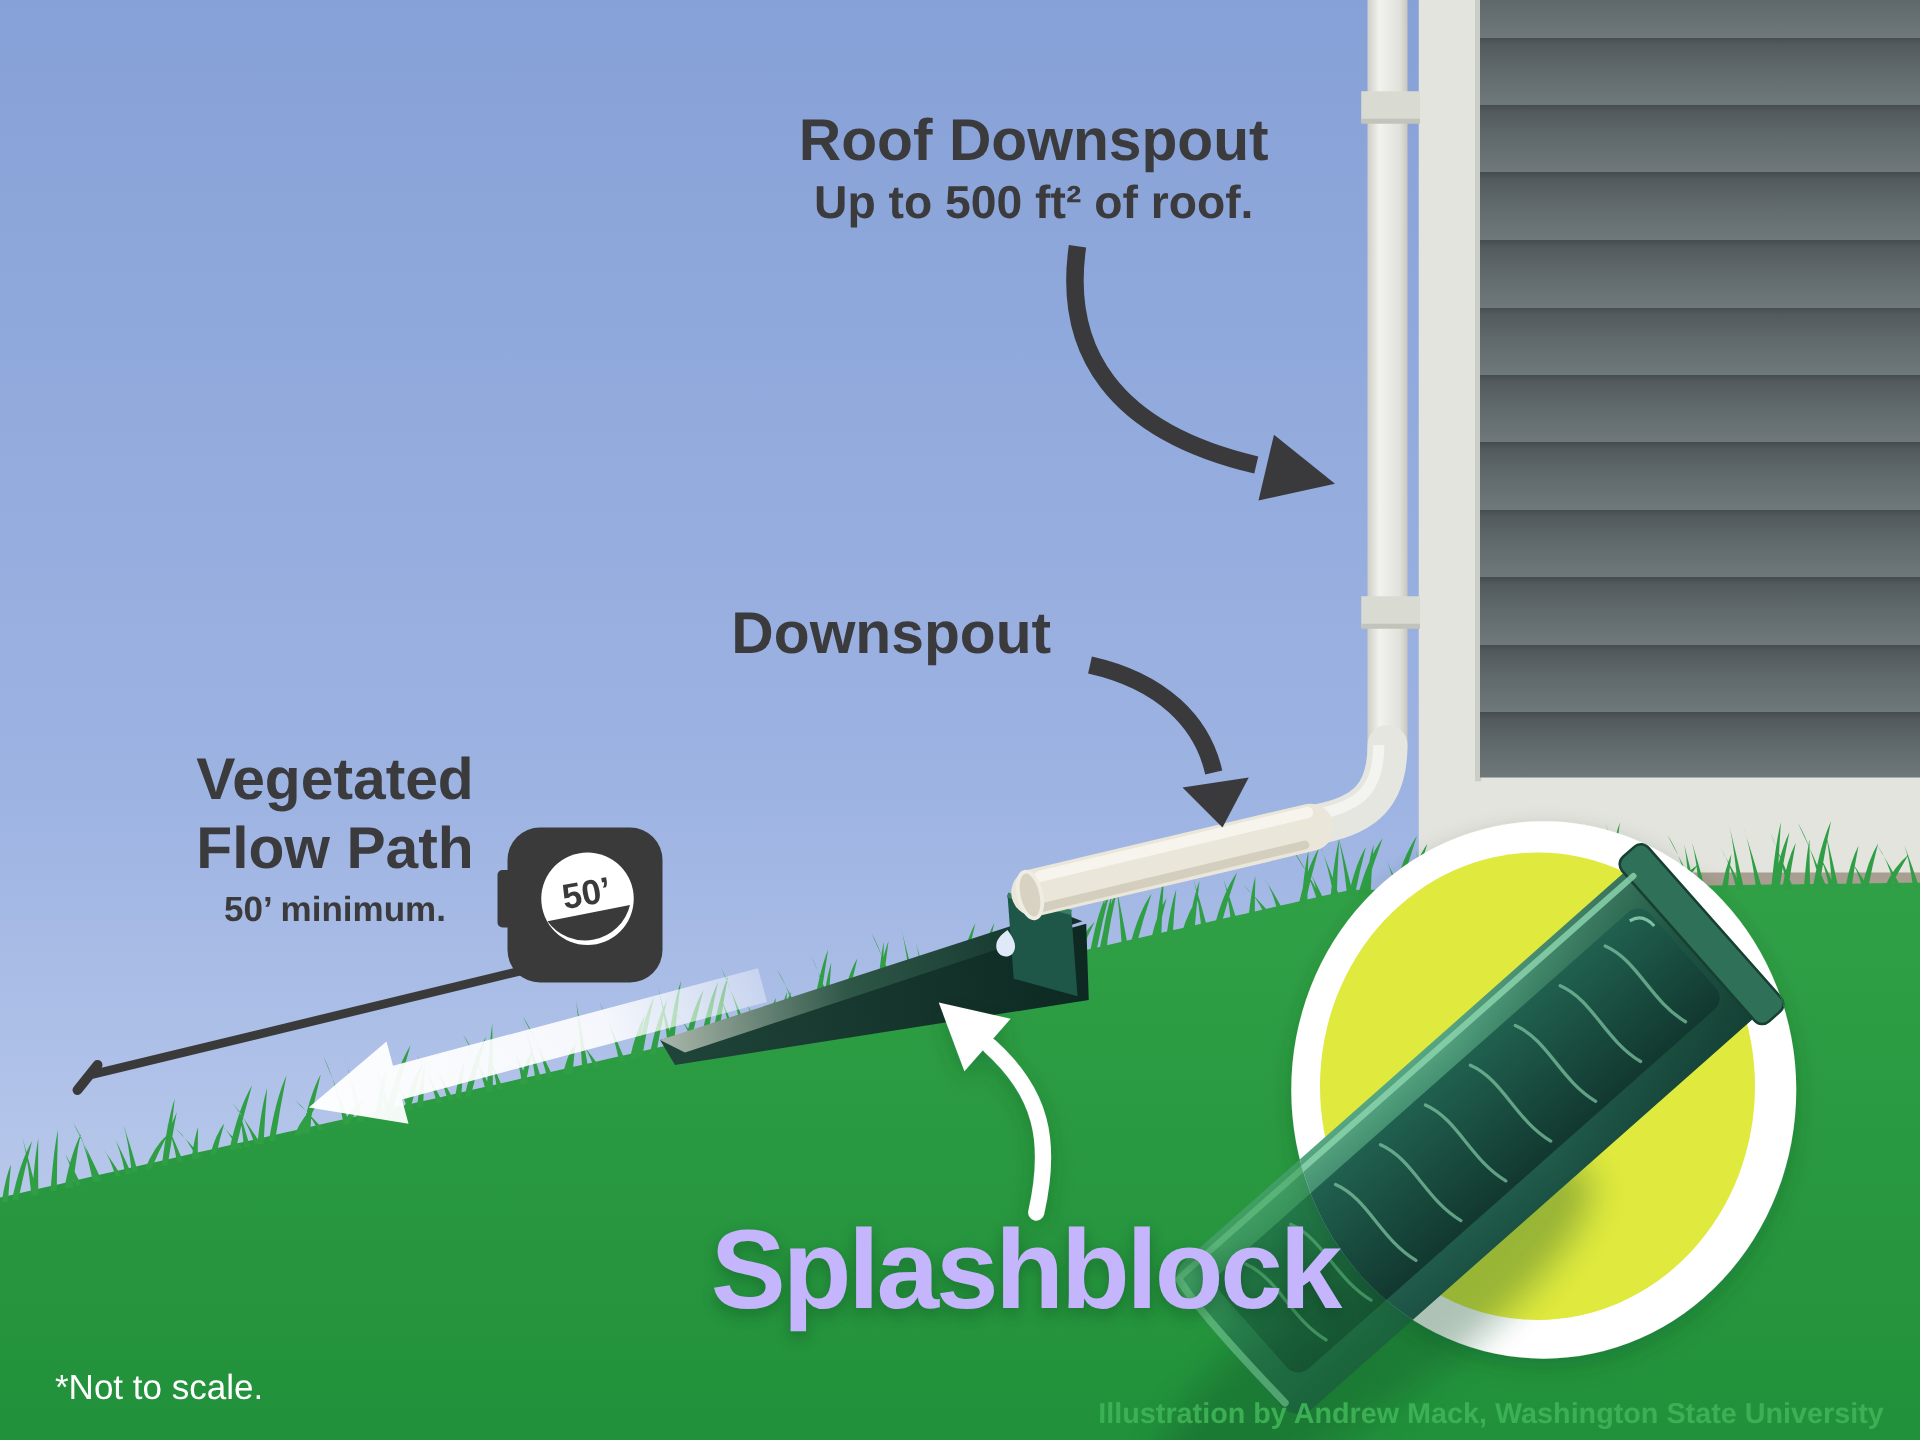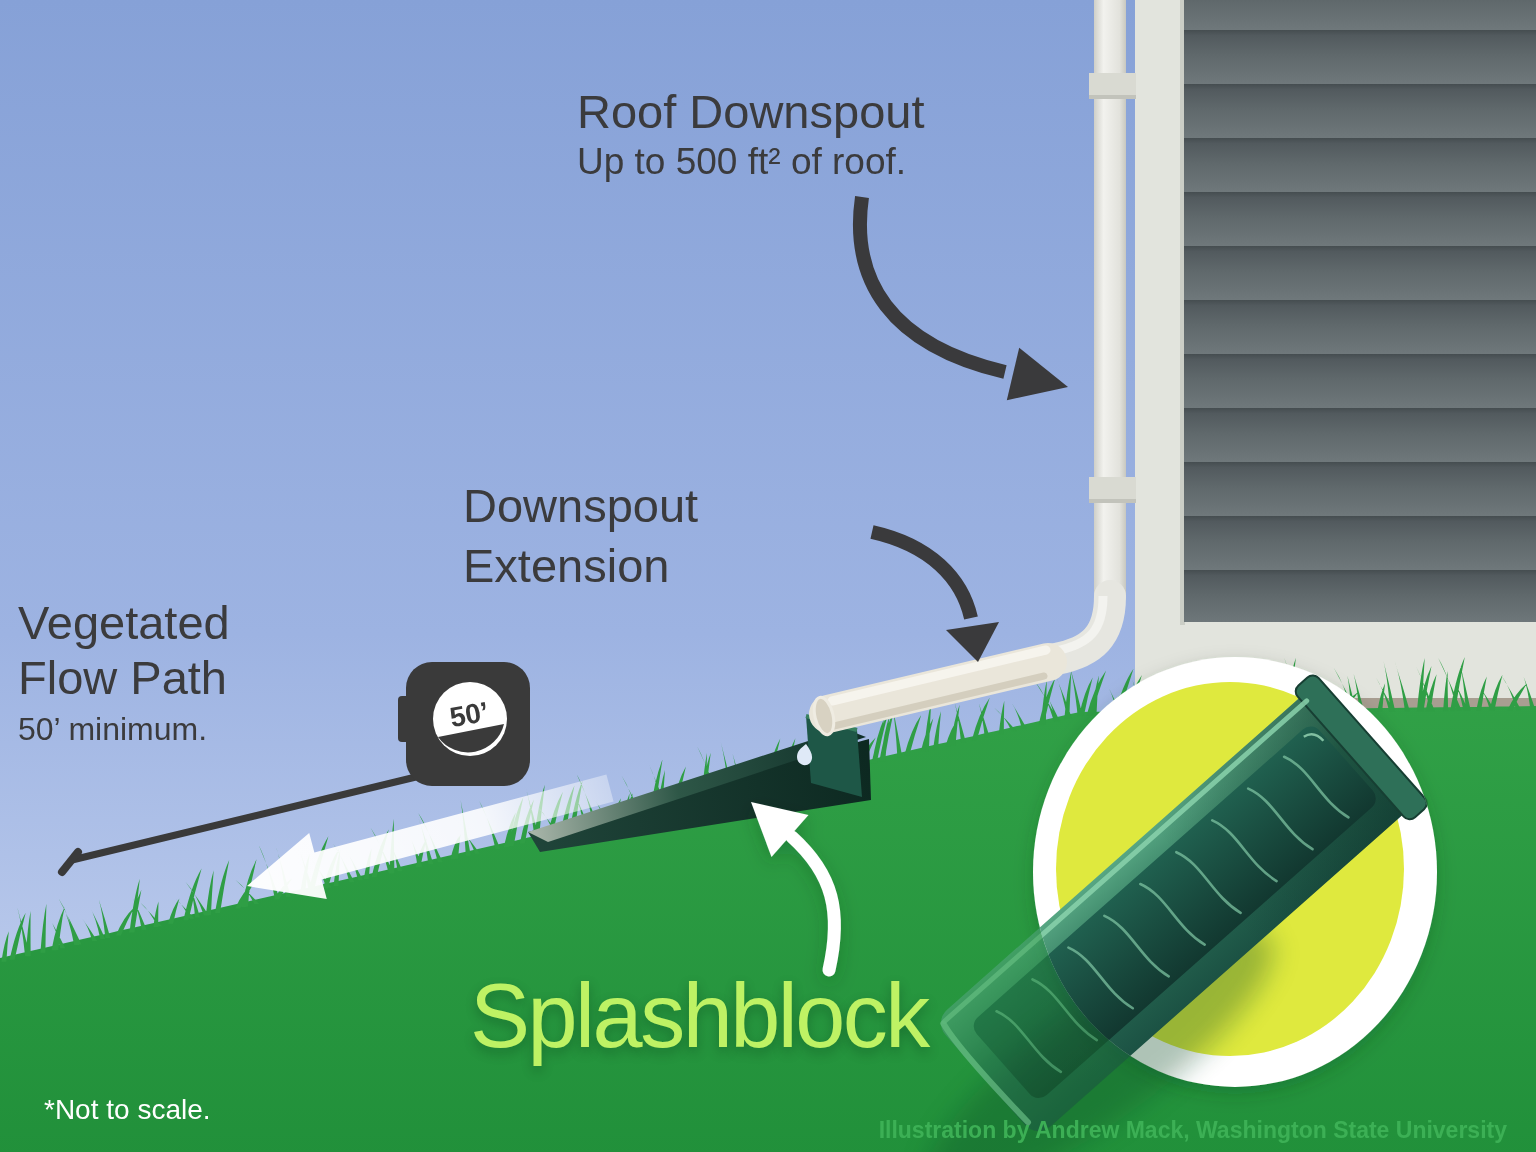--- a/index.html
+++ b/index.html
@@ -1,26 +1,26 @@
 <!DOCTYPE html>
 <html><head>
 <meta charset="utf-8">
 <style>
   html,body{margin:0;padding:0;background:#222;}
   .stage{position:relative;width:1536px;height:1152px;overflow:hidden;font-family:"Liberation Sans",sans-serif;}
   .stage svg{position:absolute;inset:0;display:block;}
-  .lbl{position:absolute;color:#3b3b3d;font-weight:normal;text-align:left;line-height:1.12;}
+  .lbl{position:absolute;color:#3b3b3d;font-weight:bold;text-align:center;line-height:1.12;}
   #roof-label{left:577px;top:86px;width:500px;}
   #roof-label .t1{font-size:47px;}
   #roof-label .t2{font-size:37px;margin-top:2px;}
   #ext-label{left:463px;top:476px;width:500px;font-size:47px;line-height:1.27;}
   #veg-label{left:18px;top:596px;width:500px;}
   #veg-label .t1{font-size:47px;line-height:1.17;}
-  #veg-label .t3{font-size:32px;margin-top:6px;}
-  #splash-label{left:470px;top:966px;width:700px;font-size:90px;letter-spacing:-2.5px;color:#bef264;
+  #veg-label .t3{font-size:28px;margin-top:6px;}
+  #splash-label{left:470px;top:966px;width:700px;font-size:90px;letter-spacing:-2.5px;color:#c4b5fd;
     text-shadow:0 5px 12px rgba(0,40,15,.30);}
   #nts-label{left:44px;top:1094px;width:400px;text-align:left;font-size:28px;font-weight:normal;color:#ffffff;}
   #credit-label{right:29px;top:1118px;width:700px;text-align:right;font-size:23px;font-weight:bold;
     color:#3eb257;opacity:.95;}
 </style>
 </head>
 <body>
 
 <div class="stage">
 <svg width="1536" height="1152" viewBox="0 0 1536 1152">
@@ -176,21 +176,20 @@
   </g>
 </svg>
 
 <div class="lbl" id="roof-label">
   <div class="t1">Roof Downspout</div>
   <div class="t2">Up to 500 ft² of roof.</div>
 </div>
 
 <div class="lbl" id="ext-label">
   <div>Downspout</div>
-  <div>Extension</div>
 </div>
 
 <div class="lbl" id="veg-label">
   <div class="t1">Vegetated</div>
   <div class="t1">Flow Path</div>
   <div class="t3">50’ minimum.</div>
 </div>
 
 <div class="lbl" id="splash-label">Splashblock</div>
 

